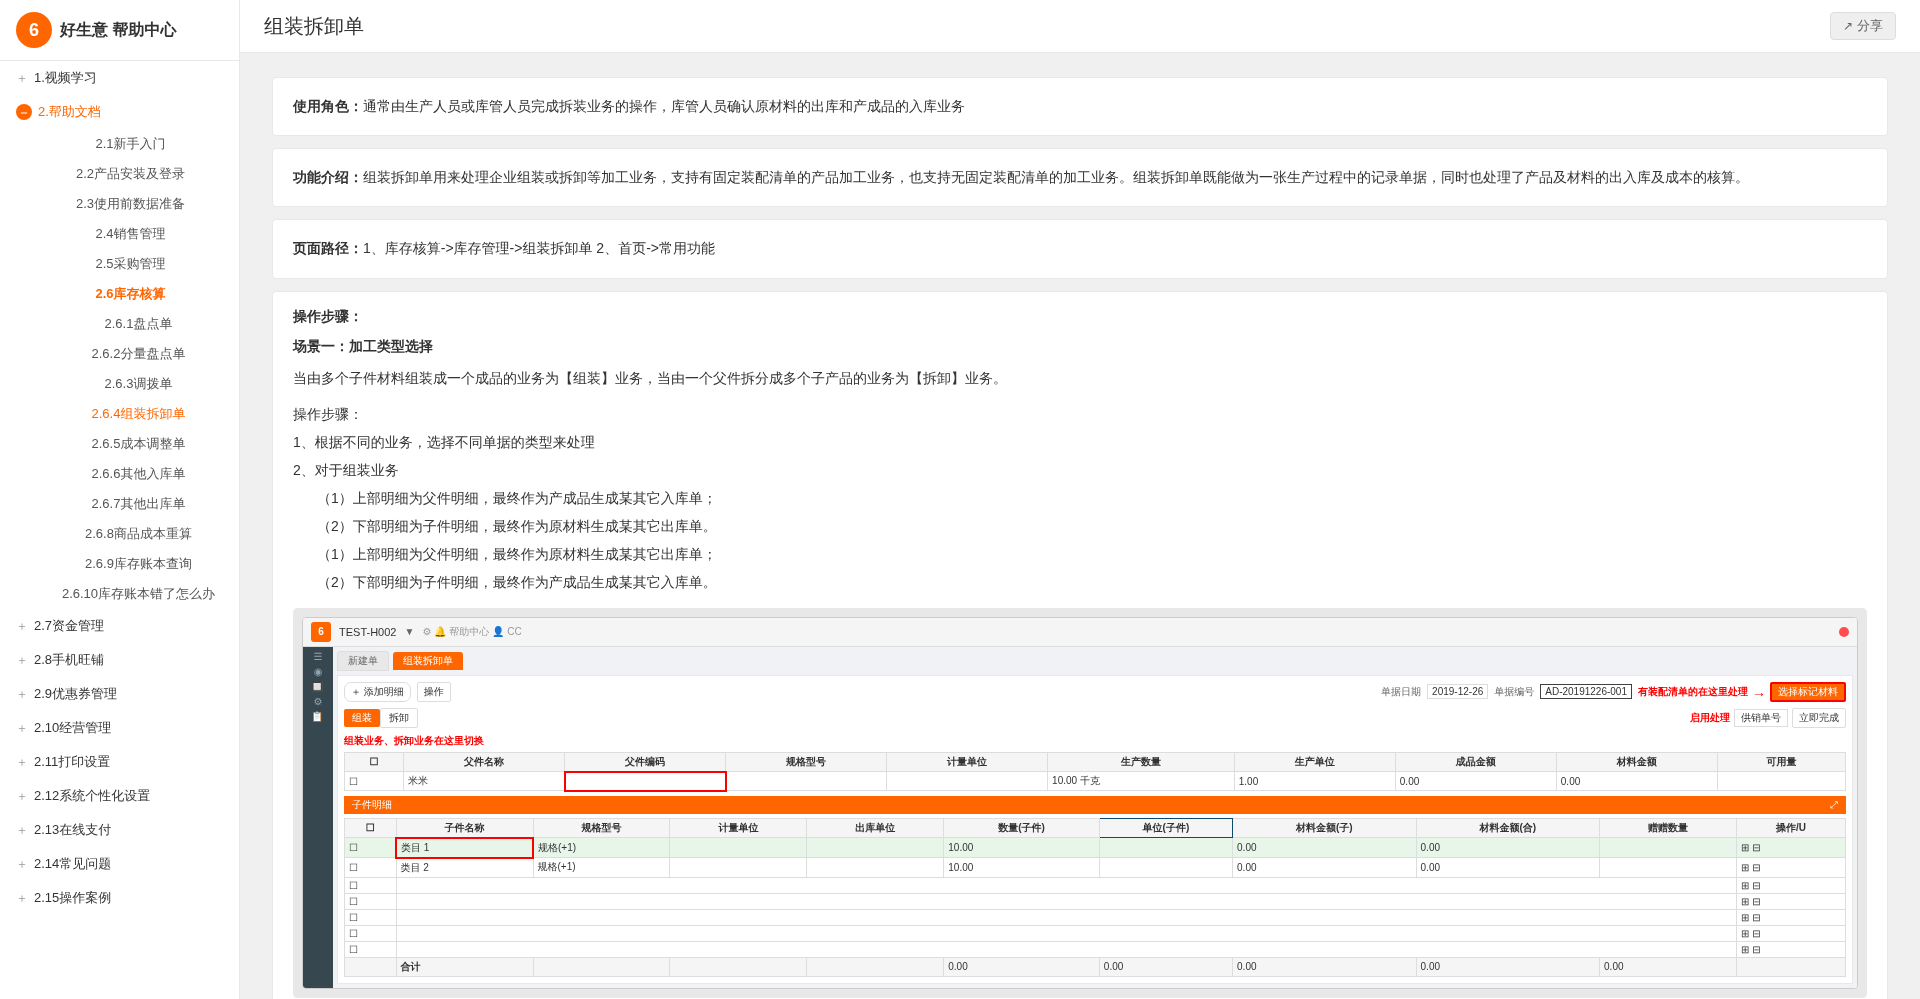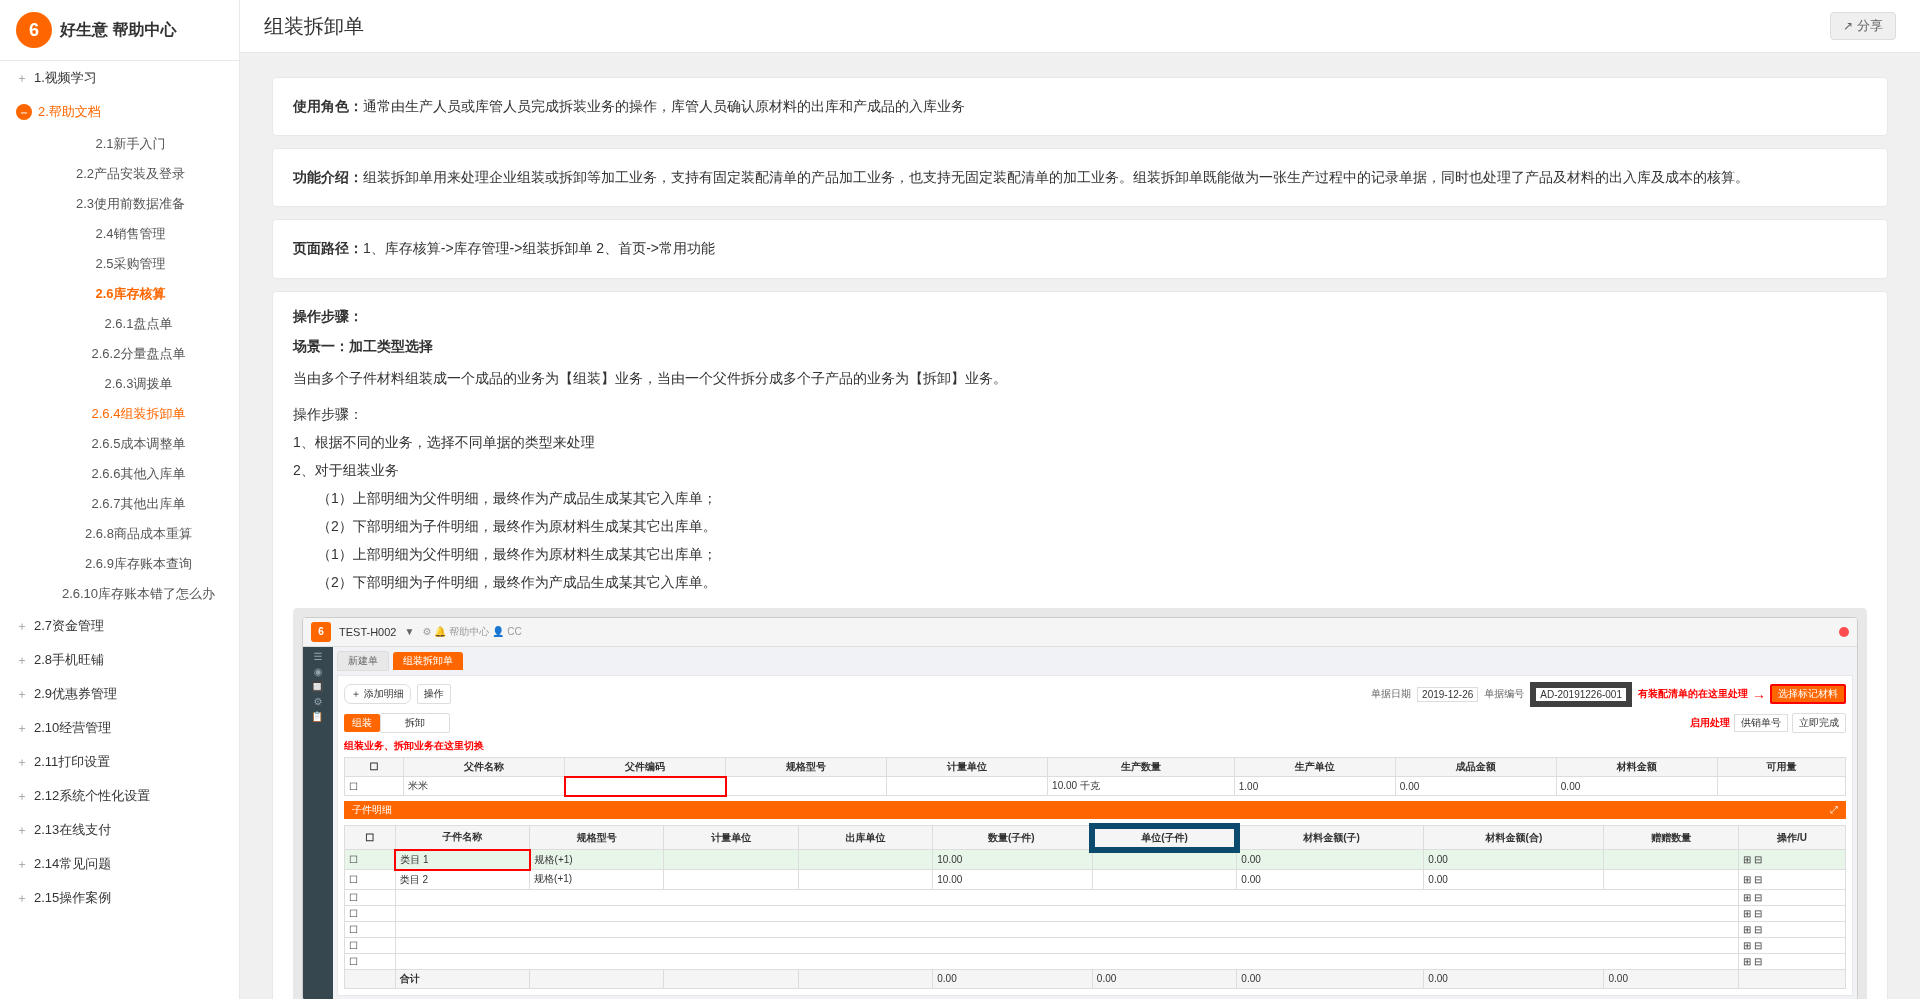--- a/index.html
+++ b/index.html
@@ -197,33 +197,33 @@
 
                   <div style="display:flex;align-items:center;gap:6px;margin-bottom:6px;flex-wrap:wrap;">
                     <div style="border:1px solid #ddd;padding:2px 6px;border-radius:7px;font-size:10px;background:#fff;">＋ 添加明细</div>
                     <div style="border:1px solid #ddd;padding:2px 6px;border-radius:2px;font-size:10px;background:#fff;">操作</div>
                     <div style="flex:1;"></div>
 
                     <span style="font-size:10px;color:#666;">单据日期</span>
                     <span style="font-size:10px;border:1px solid #ddd;padding:1px 4px;background:#fff;">2019-12-26</span>
 
                     <span style="font-size:10px;color:#666;">单据编号</span>
-                    <span style="font-size:10px;border:6px solid #404040;padding:1px 4px;background:#fff;">AD-20191226-001</span>
+                    <span style="font-size:10px;border:1px solid #404040;padding:1px 4px;background:#fff;">AD-20191226-001</span>
 
                     <div style="position:relative;display:inline-flex;align-items:center;gap:4px;">
                       <span style="color:red;font-size:10px;font-weight:bold;">有装配清单的在这里处理</span>
                       <span style="color:red;font-size:14px;">→</span>
                       <div style="border:2px solid red;padding:1px 6px;border-radius:2px;background:#ff6600;color:white;font-size:10px;">选择标记材料</div>
                     </div>
                   </div>
 
                   <div style="display:flex;align-items:center;gap:6px;margin-bottom:6px;">
                     <div style="display:flex;align-items:center;gap:0;">
                       <div style="background:#ff6600;color:white;padding:2px 8px;border-radius:2px;font-size:10px;">组装</div>
-                      <div style="background:#fff;border:1px solid #ddd;color:#333;padding:2px 24px;border-radius:2px;font-size:10px;">拆卸</div>
+                      <div style="background:#fff;border:1px solid #ddd;color:#333;padding:2px 8px;border-radius:2px;font-size:10px;">拆卸</div>
                     </div>
                     <div style="flex:1;"></div>
 
                     <div style="display:flex;align-items:center;gap:4px;">
                       <span style="color:red;font-size:10px;font-weight:bold;">启用处理</span>
                       <div style="border:1px solid #ddd;padding:1px 6px;font-size:10px;background:#fff;">供销单号</div>
                       <div style="background:#fff;border:1px solid #ddd;padding:2px 6px;font-size:10px;border-radius:2px;">立即完成</div>
                     </div>
                   </div>
 
@@ -269,21 +269,21 @@
 
                   <table style="width:100%;border-collapse:collapse;font-size:10px;">
                     <thead>
                       <tr style="background:#f5f5f5;">
                         <th style="border:1px solid #ddd;padding:2px 4px;">☐</th>
                         <th style="border:1px solid #ddd;padding:2px 4px;">子件名称</th>
                         <th style="border:1px solid #ddd;padding:2px 4px;">规格型号</th>
                         <th style="border:1px solid #ddd;padding:2px 4px;">计量单位</th>
                         <th style="border:1px solid #ddd;padding:2px 4px;">出库单位</th>
                         <th style="border:1px solid #ddd;padding:2px 4px;">数量(子件)</th>
-                        <th style="border:6px solid #0c4a6e;padding:2px 0;">单位(子件)</th>
+                        <th style="border:1px solid #0c4a6e;padding:2px 0;">单位(子件)</th>
                         <th style="border:1px solid #ddd;padding:2px 4px;">材料金额(子)</th>
                         <th style="border:1px solid #ddd;padding:2px 4px;">材料金额(合)</th>
                         <th style="border:1px solid #ddd;padding:2px 4px;">赠赠数量</th>
                         <th style="border:1px solid #ddd;padding:2px 4px;">操作/U</th>
                       </tr>
                     </thead>
                     <tbody>
                       <tr style="background:#e8f5e9;">
                         <td style="border:1px solid #ddd;padding:2px 4px;">☐</td>
                         <td style="border:2px solid red;padding:2px 4px;">类目 1</td>

